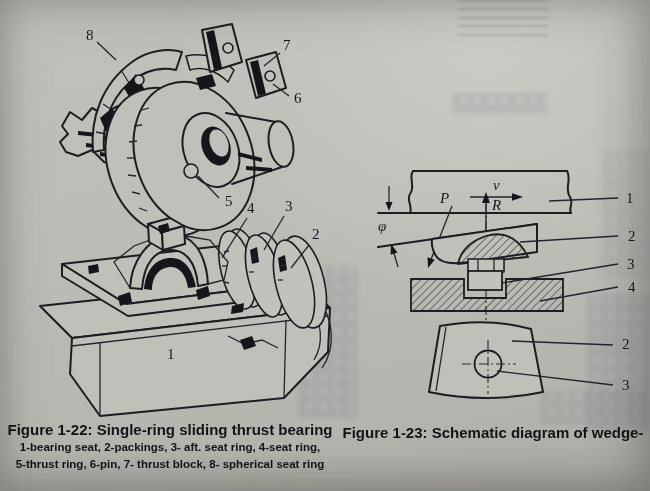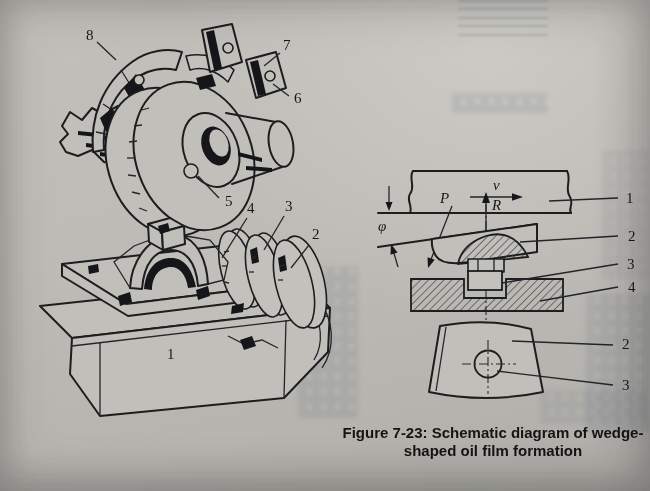--- a/index.html
+++ b/index.html
@@ -245,19 +245,23 @@
         <path class="dashdot" d="M462,364 L516,364"></path>
         <path class="dashdot" d="M488,340 L488,394"></path>
         <line class="lnthin" x1="512" y1="341" x2="613" y2="345"></line>
         <line class="lnthin" x1="497" y1="371" x2="613" y2="385"></line>
         <text class="num" x="622" y="349">2</text>
         <text class="num" x="622" y="390">3</text>
       </g>
     </g>
   </svg>
 
+  <div class="cap" style="left:2px;top:421px;width:336px;">
+    <div class="t">Figure 1-22: Single-ring sliding thrust bearing</div>
+    <div class="s">1-bearing seat, 2-packings, 3- aft. seat ring, 4-seat ring,</div>
+    <div class="s">5-thrust ring, 6-pin, 7- thrust block, 8- spherical seat ring</div>
+  </div>
 
   <div class="cap" style="left:338px;top:424px;width:310px;">
-    <div class="t">Figure 7-23: Schematic diagram of wedge-</div>
-    <div class="t">shaped oil film formation</div>
+    <div class="t">Figure 1-23: Schematic diagram of wedge-</div>
   </div>
 
 </div>
 
 </body></html>

